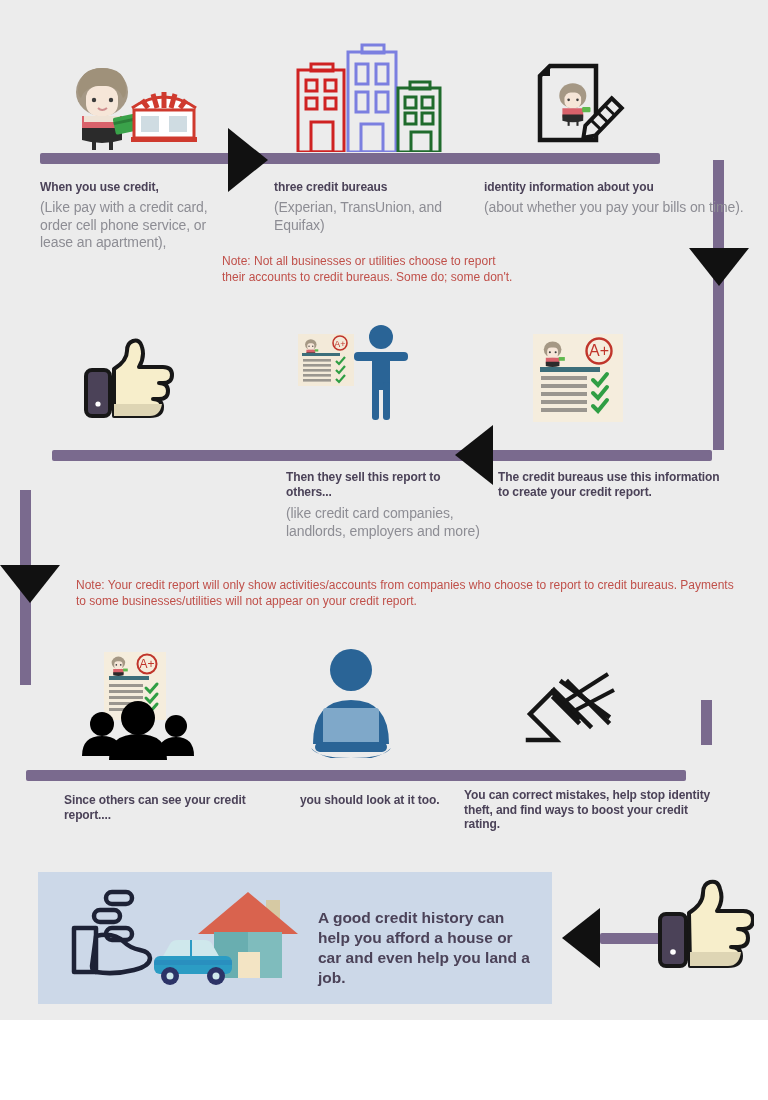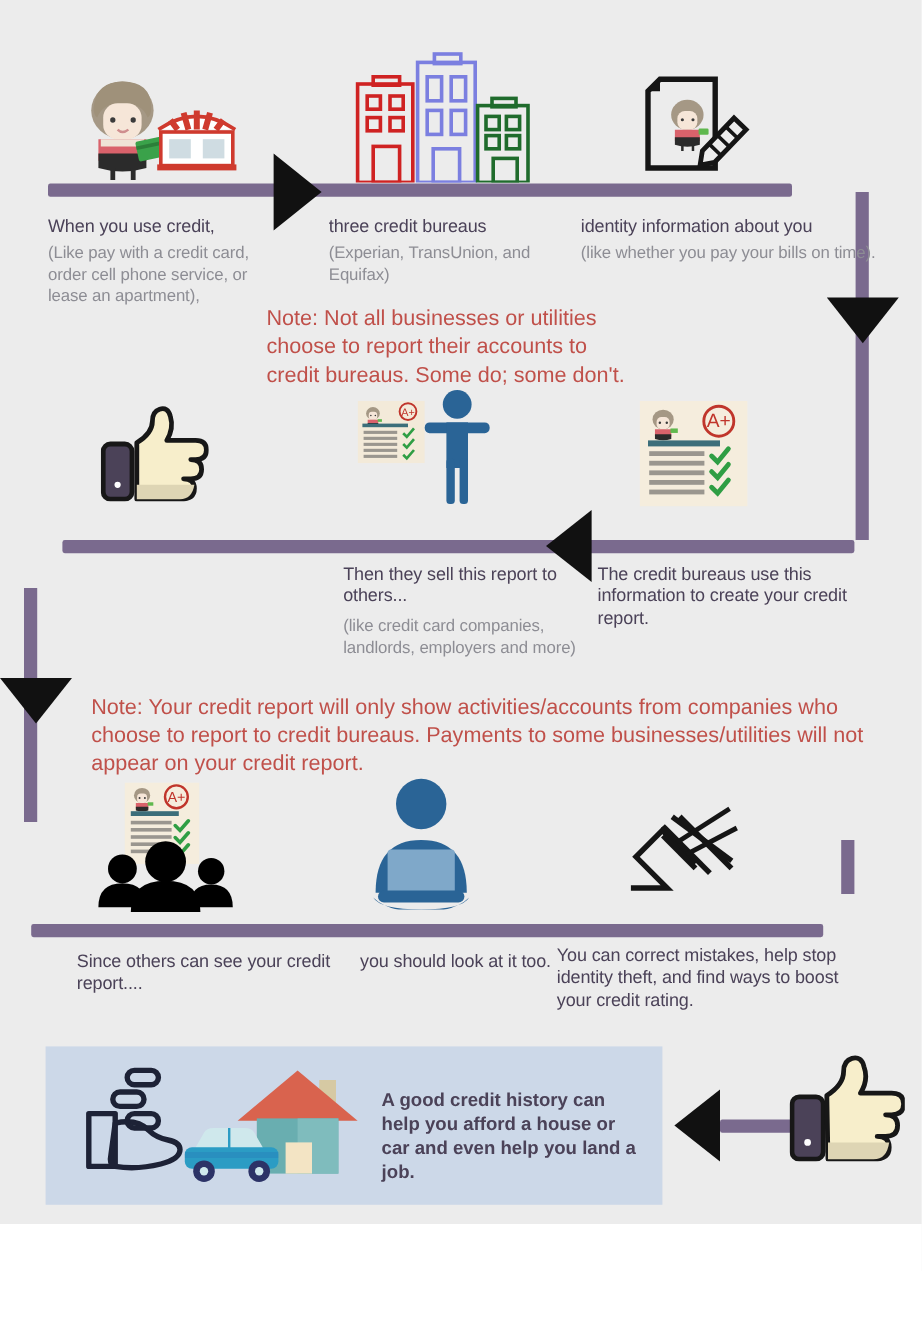--- a/index.html
+++ b/index.html
@@ -37,28 +37,28 @@
   }
   .tri-left {
     width:0;height:0;
     border-top:30px solid transparent;
     border-bottom:30px solid transparent;
     border-right:38px solid #111111;
   }
 
   
   .hd {
-    color:#4b4258; font-weight:normal; font-size:15px; line-height:1.22;
+    color:#4b4258; font-weight:bold; font-size:12px; line-height:1.22;
     letter-spacing:-0.1px;
   }
   .sub {
     color:#8d8d94; font-size:14px; line-height:1.28; letter-spacing:-0.1px;
   }
   .note {
-    color:#c0504a; font-size:18px; line-height:1.3;
+    color:#c0504a; font-size:12px; line-height:1.3;
   }
   .bluebox-text {
     color:#4b4258; font-weight:bold; font-size:15.5px; line-height:1.3;
   }
   .bluebox {
     background:#ccd8e8;
   }
 </style>
 </head>
 <body>
@@ -166,21 +166,21 @@
     <div class="sub" style="margin-top:4px;">(Like pay with a credit card, order cell phone service, or lease an apartment),</div>
   </div>
 
   <div class="abs" style="left:274px; top:180px; width:210px;">
     <div class="hd">three credit bureaus</div>
     <div class="sub" style="margin-top:4px;">(Experian, TransUnion, and Equifax)</div>
   </div>
 
   <div class="abs" style="left:484px; top:180px; width:260px;">
     <div class="hd">identity information about you</div>
-    <div class="sub" style="margin-top:4px;">(like whether you pay your bills on time).</div>
+    <div class="sub" style="margin-top:4px;">(about whether you pay your bills on time).</div>
   </div>
 
   <div class="abs note" style="left:222px; top:254px; width:300px;">Note: Not all businesses or utilities choose to report their accounts to credit bureaus. Some do; some don't.</div>
 
   <div class="abs" style="left:84px; top:338px; width:90px; height:80px;">
     <svg viewBox="0 0 90 80" width="90" height="80">
       <rect x="2" y="32" width="24" height="46" rx="6" fill="#4b4258" stroke="#171717" stroke-width="4"></rect>
       <circle cx="14" cy="66" r="2.6" fill="#ffffff"></circle>
       <path d="M30 78 h36 q12 0 12-9 q0-8-9-8 h6 q9 0 9-8 q0-8-9-8 h4 q9 0 9-8 q0-8-9-8 h-24 q6-10 3-20 q-2-8-9-6 q-6 2-6 10 q0 10-13 18z" fill="#f7eecb" stroke="#171717" stroke-width="4" stroke-linejoin="round"></path>
       <path d="M30 66 h48 q-2 12-12 12 h-36z" fill="#ded5b4"></path>

